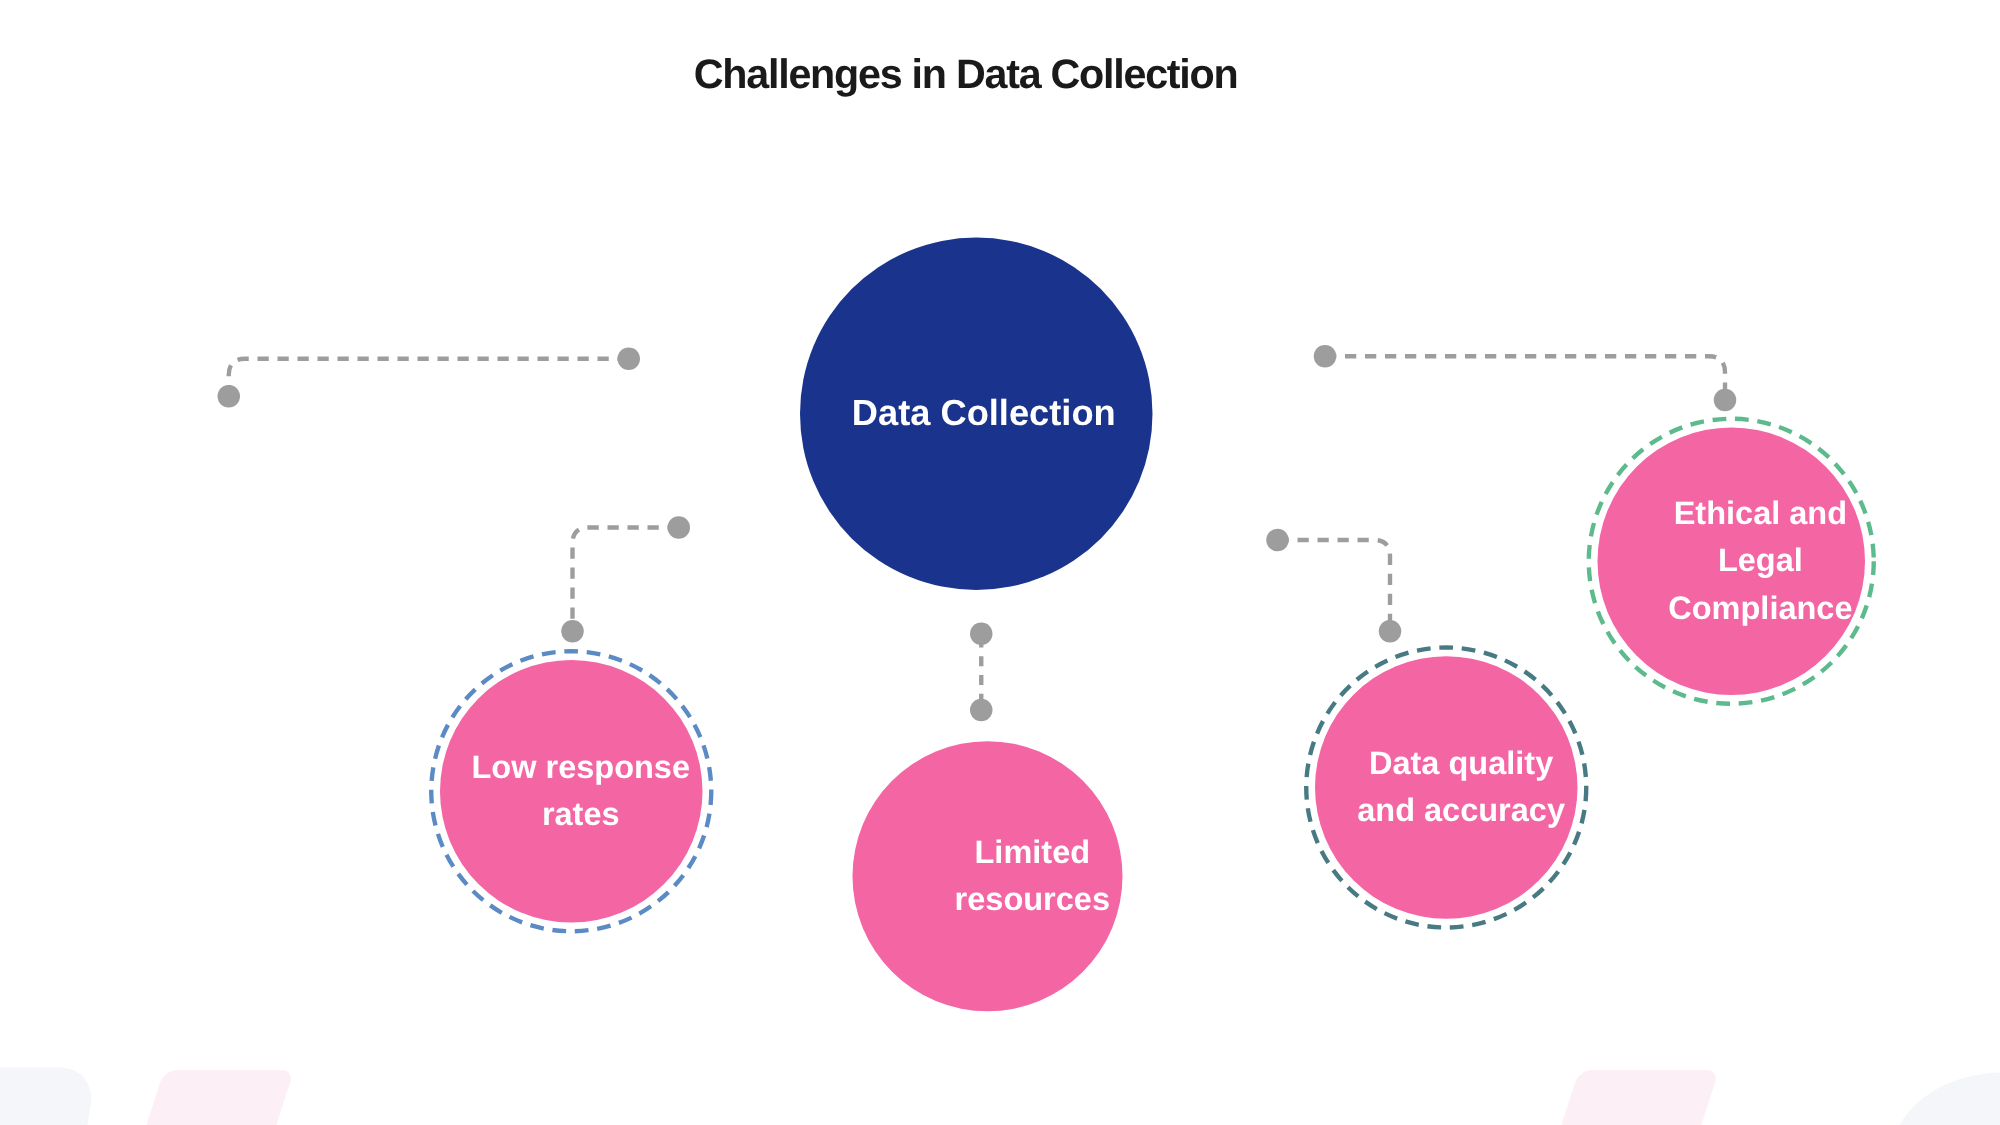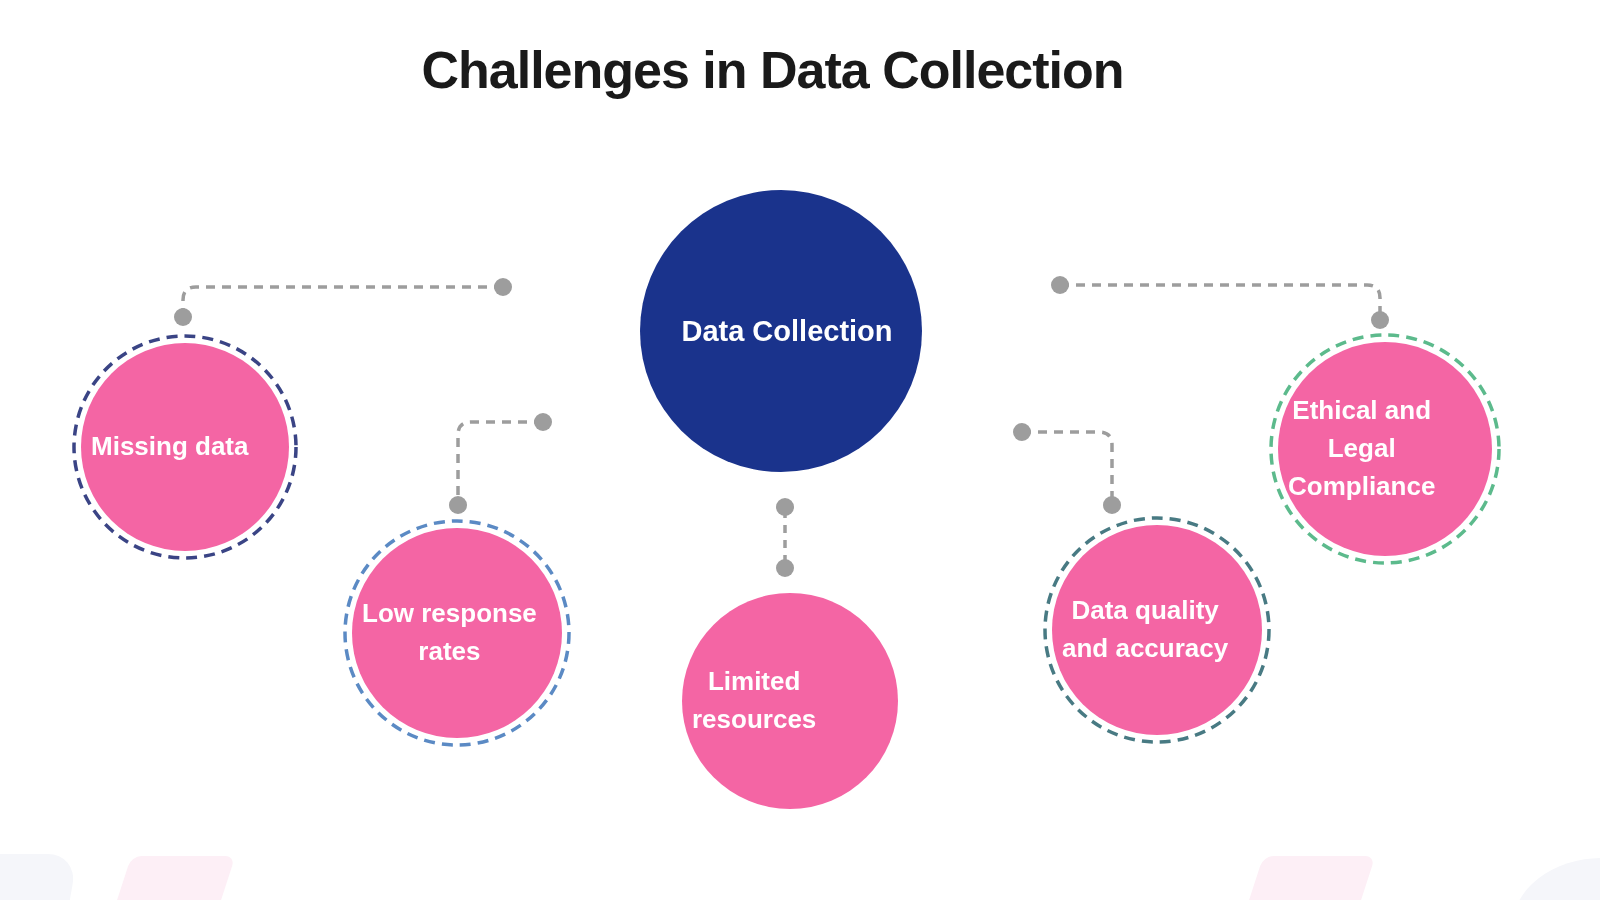--- a/index.html
+++ b/index.html
@@ -14,21 +14,21 @@
     height: 900px;
     overflow: hidden;
     background: #ffffff;
   }
   .title {
     position: absolute;
     top: 40px;
     left: 0;
     width: 1545px;
     text-align: center;
-    font-size: 52px;
+    font-size: 33px;
     font-weight: 800;
     letter-spacing: -1px;
     color: #1a1a1a;
   }
   .connector-layer, .ring {
     position: absolute;
     left: 0;
     top: 0;
     pointer-events: none;
   }
@@ -52,21 +52,21 @@
     margin-left: 12px;
   }
   .node { position: absolute; }
   .node .ring { width: 100%; height: 100%; }
   .bubble {
     position: absolute;
     inset: 10px;
     border-radius: 50%;
     display: flex;
     align-items: center;
-    justify-content: flex-start;
+    justify-content: flex-end;
   }
   .bubble.no-ring { inset: 0; }
   .node-label {
     color: #ffffff;
     font-size: 26px;
     font-weight: 700;
     line-height: 1.45;
     text-align: center;
     white-space: pre-line;
     padding: 0 10px;
@@ -128,28 +128,20 @@
       <path fill="none" d="M 1060 285 L 1367 285 Q 1380 285 1380 298 L 1380 317"></path>
       <circle stroke="none" cx="1060" cy="285" r="9"></circle>
       <circle stroke="none" cx="1380" cy="320" r="9"></circle>
     </g>
   </svg>
 
   <div class="center-node" style="background-color: rgb(26, 51, 140);">
     <span class="center-label" style="color: rgb(255, 255, 255);">Data Collection</span>
   </div>
 
-  <div class="node" style="left:71px; top:333px; width:228px; height:228px;">
-    <svg class="ring" width="228" height="228" viewBox="0 0 228 228">
-      <circle cx="114" cy="114" r="111" fill="none" stroke-width="3.5" stroke-dasharray="11 7" stroke="#3a4485"></circle>
-    </svg>
-    <div class="bubble" style="background-color: rgb(244, 101, 164);">
-      <span class="node-label" style="color: rgb(255, 255, 255);">Missing data</span>
-    </div>
-  </div>
 
   <div class="node" style="left:682px; top:593px; width:216px; height:216px;">
     <div class="bubble no-ring" style="background-color: rgb(244, 101, 164);">
       <span class="node-label" style="color: rgb(255, 255, 255);">Limited
 resources</span>
     </div>
   </div>
 
   <div class="node" style="left:342px; top:518px; width:230px; height:230px;">
     <svg class="ring" width="230" height="230" viewBox="0 0 230 230">

